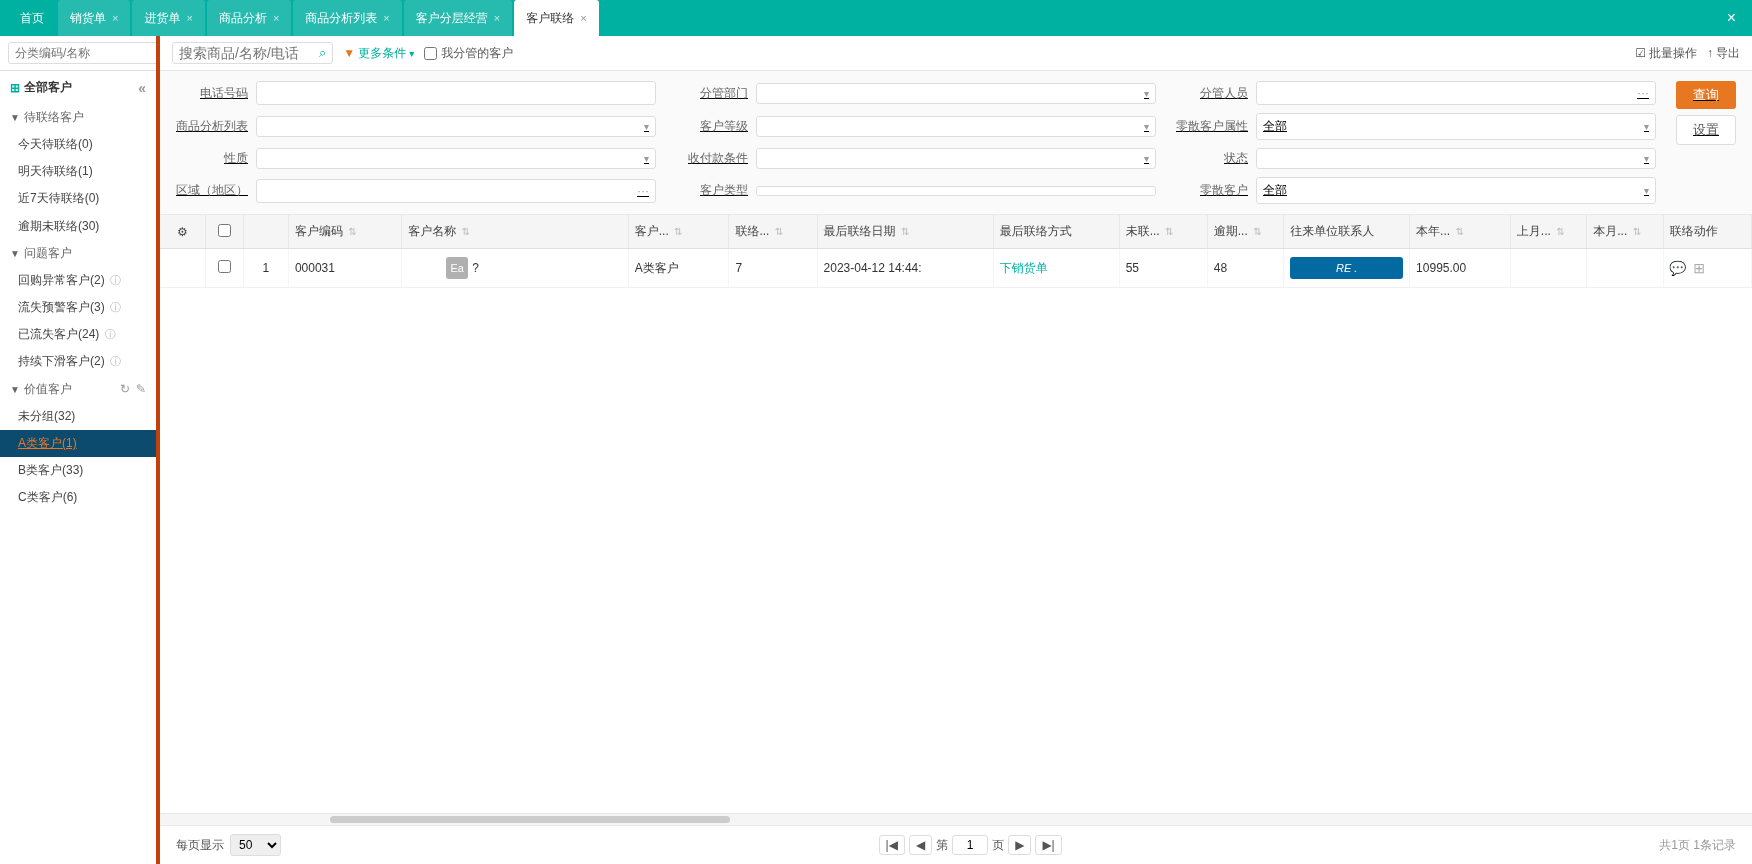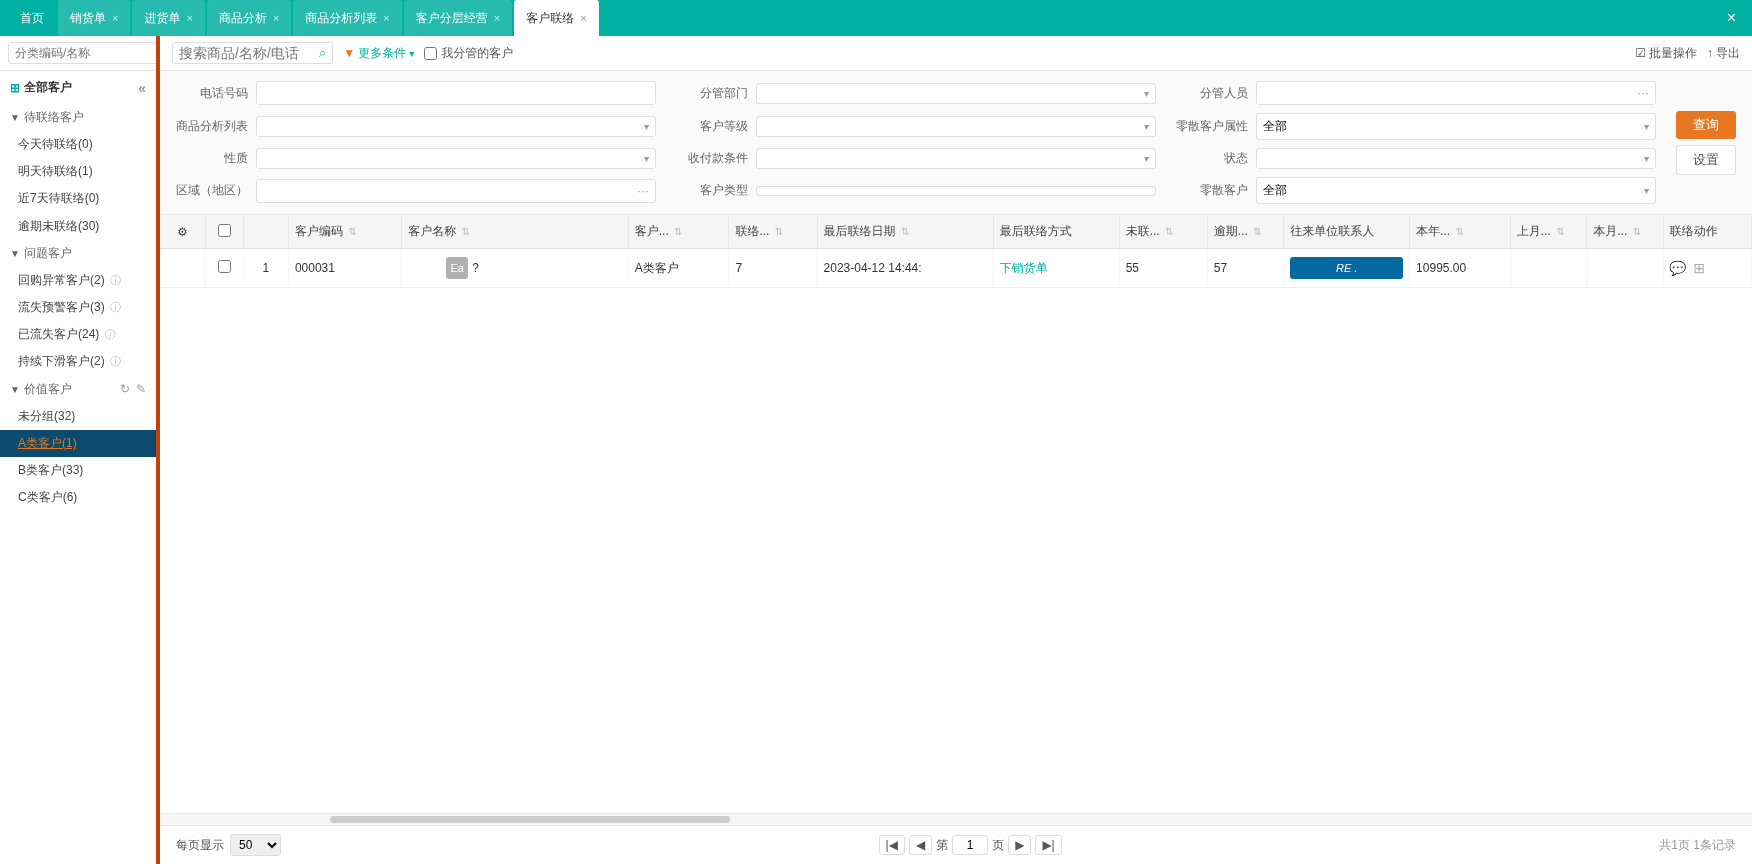--- a/index.html
+++ b/index.html
@@ -313,21 +313,21 @@
           </div>
           <div class="export-btn">
             <span>↑</span>
             <span>导出</span>
           </div>
         </div>
       </div>
 
       <div class="advanced-filter">
 
-        <div style="display:flex;align-items:center;">
+        <div style="display:flex;align-items:flex-start;text-decoration:underline;">
           <div style="flex:1;">
             <div class="filter-row">
               <div class="filter-field">
                 <span class="filter-label">电话号码</span>
                 <input class="filter-input" type="text" style="">
               </div>
               <div class="filter-divider"></div>
               <div class="filter-field">
                 <span class="filter-label">分管部门</span>
                 <div class="filter-select">
@@ -500,21 +500,21 @@
         <span>?</span>
       </div>
     </td>
     <td class="col-type">A类客户</td>
     <td class="col-contact">7</td>
     <td class="col-date">2023-04-12 14:44:</td>
     <td class="col-way">
       <a class="link-text">下销货单</a>
     </td>
     <td class="col-uncontact">55</td>
-    <td class="col-overdue">57</td>
+    <td class="col-overdue">48</td>
     <td class="col-coworker">
       <div class="name-tag" style="background:#0369a1;width:auto;padding:0 4px;font-style:italic;">RE .</div>
     </td>
     <td class="col-thisyear">10995.00</td>
     <td class="col-lastmonth"></td>
     <td class="col-thismonth"></td>
     <td class="col-action">
       <div class="action-icons">
         <span class="action-icon">💬</span>
         <span class="action-icon">⊞</span>

